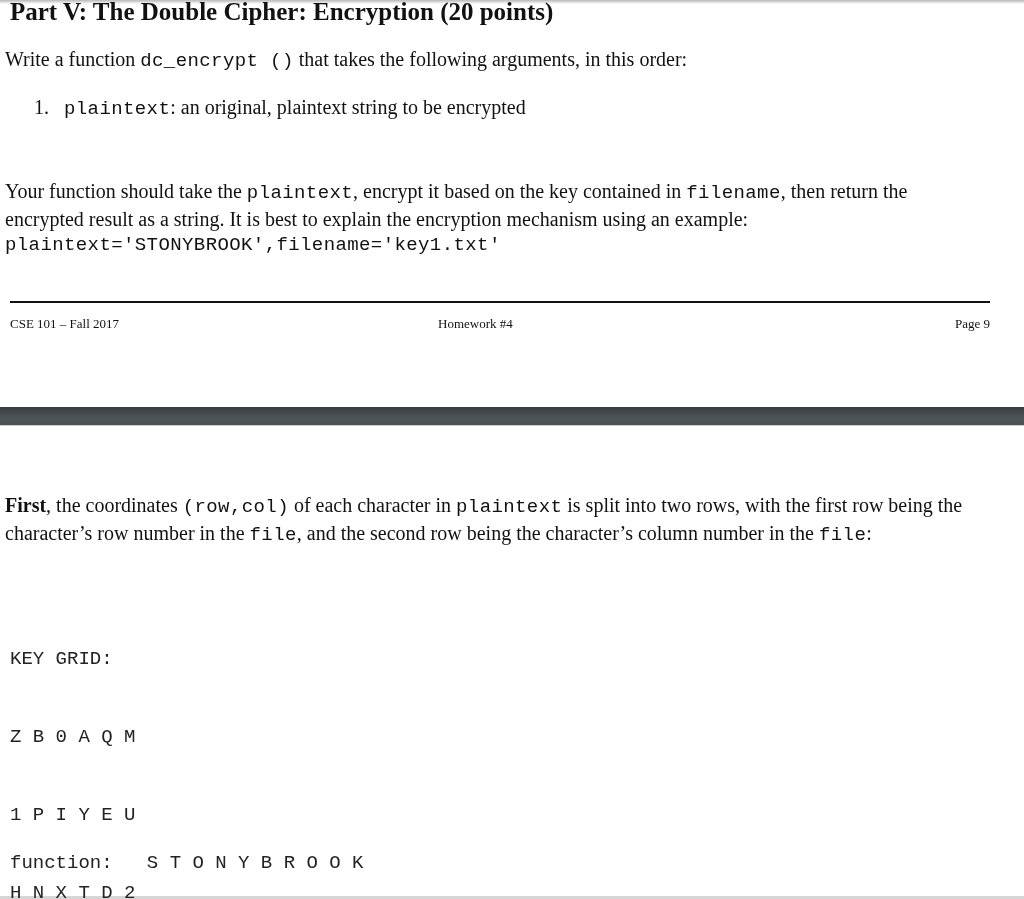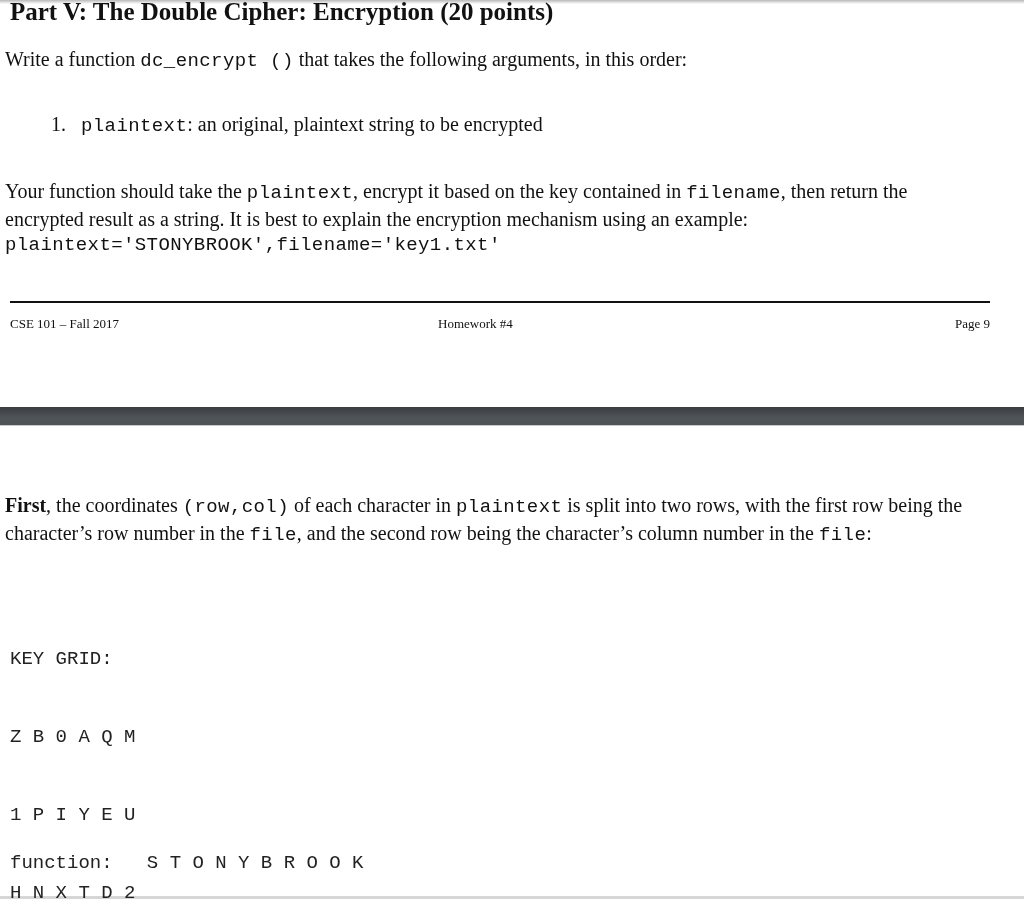--- a/index.html
+++ b/index.html
@@ -68,21 +68,21 @@
       width: 985px;
       margin: 0;
       font-size: 20px;
       line-height: 26px;
     }
     .p-intro { top: 46px; }
     .arg-list {
       position: absolute;
       left: 34px;
       top: 94px;
-      margin: 17px;
+      margin: 0;
       padding: 0;
       list-style: none;
       font-size: 20px;
     }
     .arg-list li {
       height: 38px;
       line-height: 26px;
       white-space: nowrap;
     }
     .arg-num { display: inline-block; width: 30px; }

